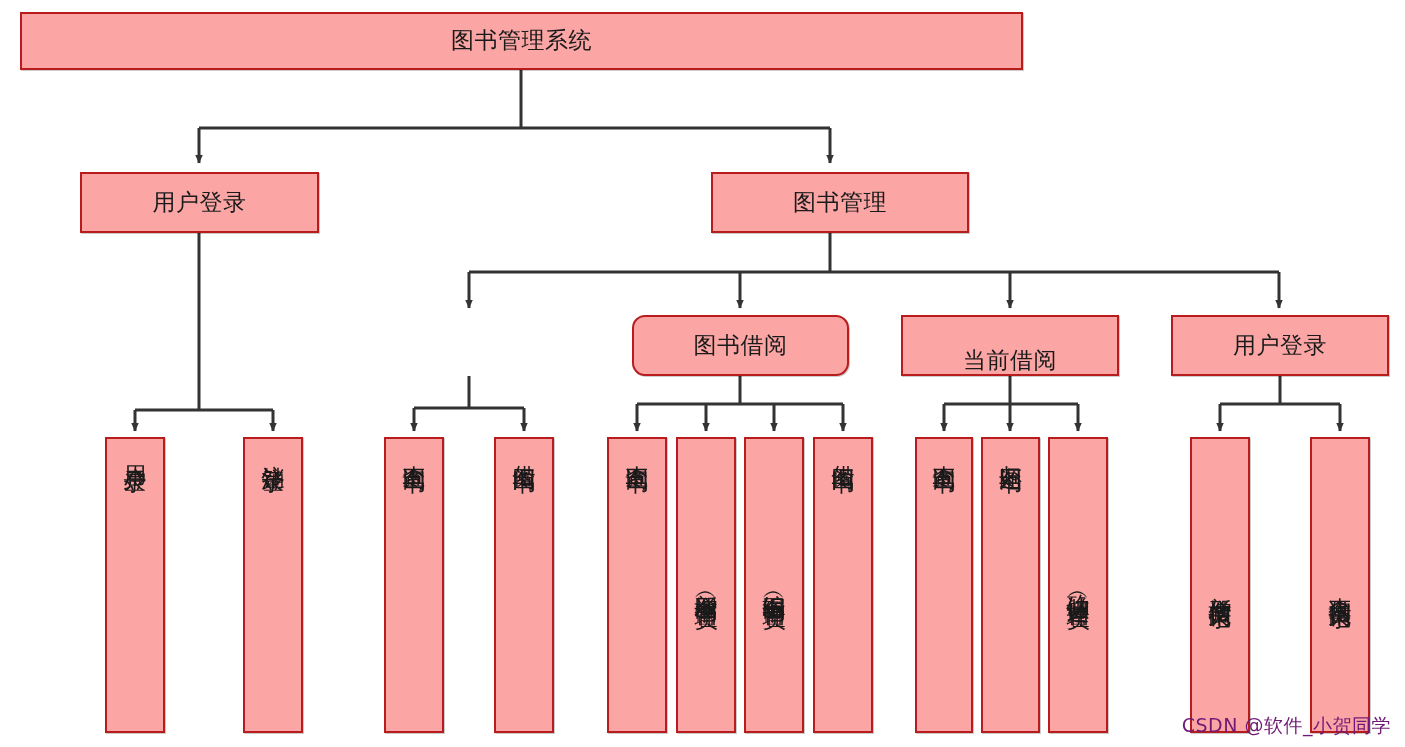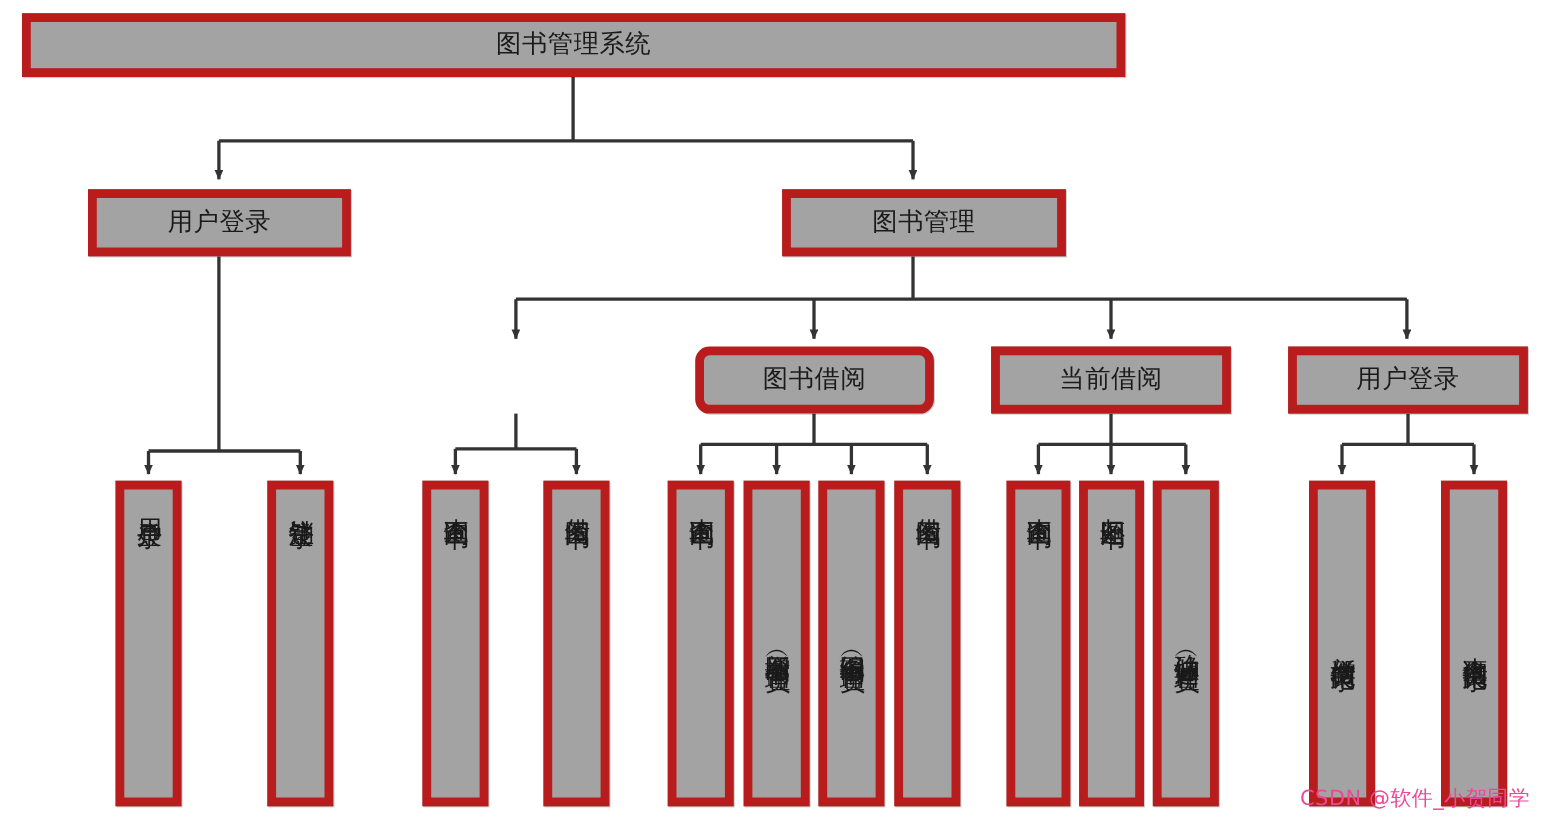--- a/index.html
+++ b/index.html
@@ -21,22 +21,22 @@
     position: absolute;
     left: 0;
     top: 0;
     width: 1405px;
     height: 747px;
     pointer-events: none;
   }
   .node {
     position: absolute;
     box-sizing: border-box;
-    border: 8px solid #b91c1c;
-    background: #a3a3a3;
+    border: 2px solid #b91c1c;
+    background: #fca5a5;
     display: flex;
     align-items: center;
     justify-content: center;
     color: #1a1a1a;
     box-shadow: 1px 1px 0 rgba(0,0,0,0.20);
   }
   .node .label {
     display: block;
     line-height: 1.18;
     letter-spacing: 0.5px;
@@ -62,21 +62,21 @@
   }
   .node.vert.tall-text {
     align-items: center;
     padding-top: 0;
   }
   #watermark {
     position: absolute;
     right: 14px;
     bottom: 8px;
     font-size: 19px;
-    color: #ec4899;
+    color: #701a75;
     letter-spacing: 0.5px;
     white-space: nowrap;
     text-align: right;
   }
 </style>
 </head>
 <body>
 
 <div id="canvas">
 
@@ -137,21 +137,21 @@
   <div class="node horiz" style="left:80px; top:172px; width:239px; height:61px;">
     <span class="label">用户登录</span>
   </div>
   <div class="node horiz" style="left:711px; top:172px; width:258px; height:61px;">
     <span class="label">图书管理</span>
   </div>
 
   <div class="node horiz" style="left:632px; top:315px; width:217px; height:61px;border-radius:13px;">
     <span class="label">图书借阅</span>
   </div>
-  <div class="node horiz" style="left:901px; top:315px; width:218px; height:61px;">
+  <div class="node horiz" style="left:901px; top:315px; width:218px; height:61px;align-items:flex-end;">
     <span class="label">当前借阅</span>
   </div>
   <div class="node horiz" style="left:1171px; top:315px; width:218px; height:61px;">
     <span class="label">用户登录</span>
   </div>
 
   <div class="node vert" style="left:105px; top:437px; width:60px; height:296px;">
     <span class="label">用户登录</span>
   </div>
   <div class="node vert" style="left:243px; top:437px; width:60px; height:296px;">

